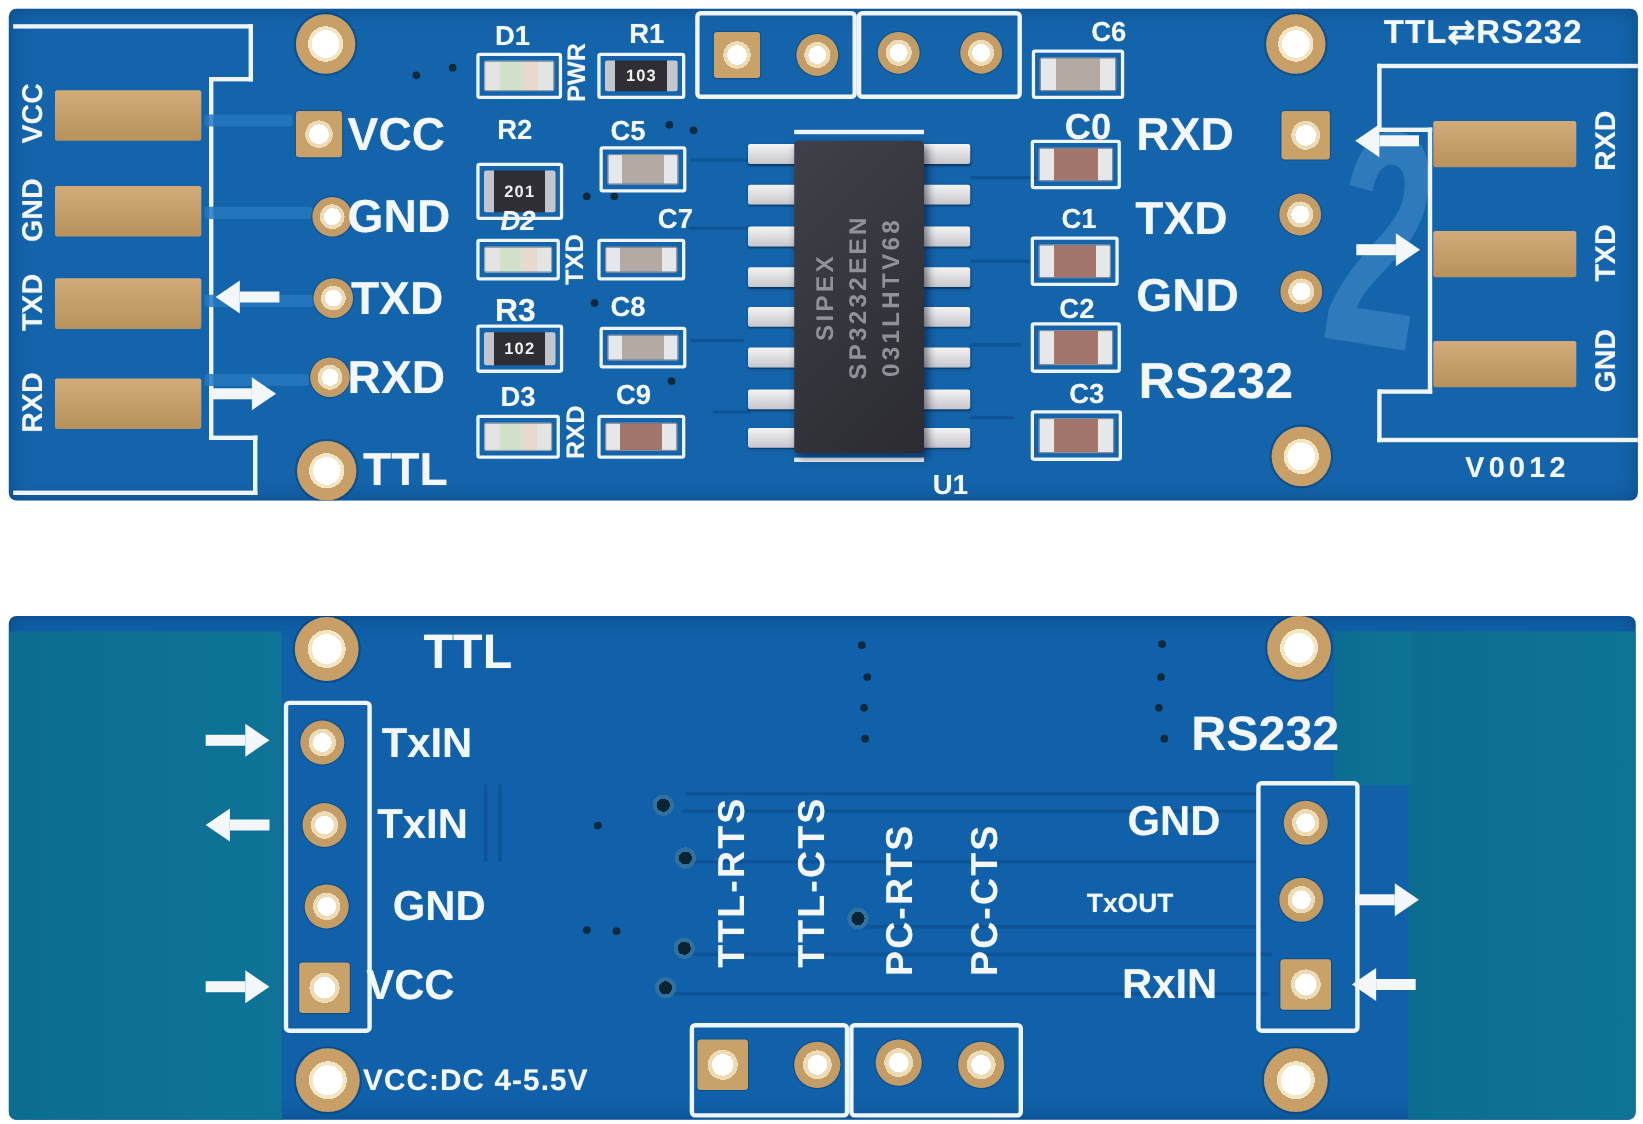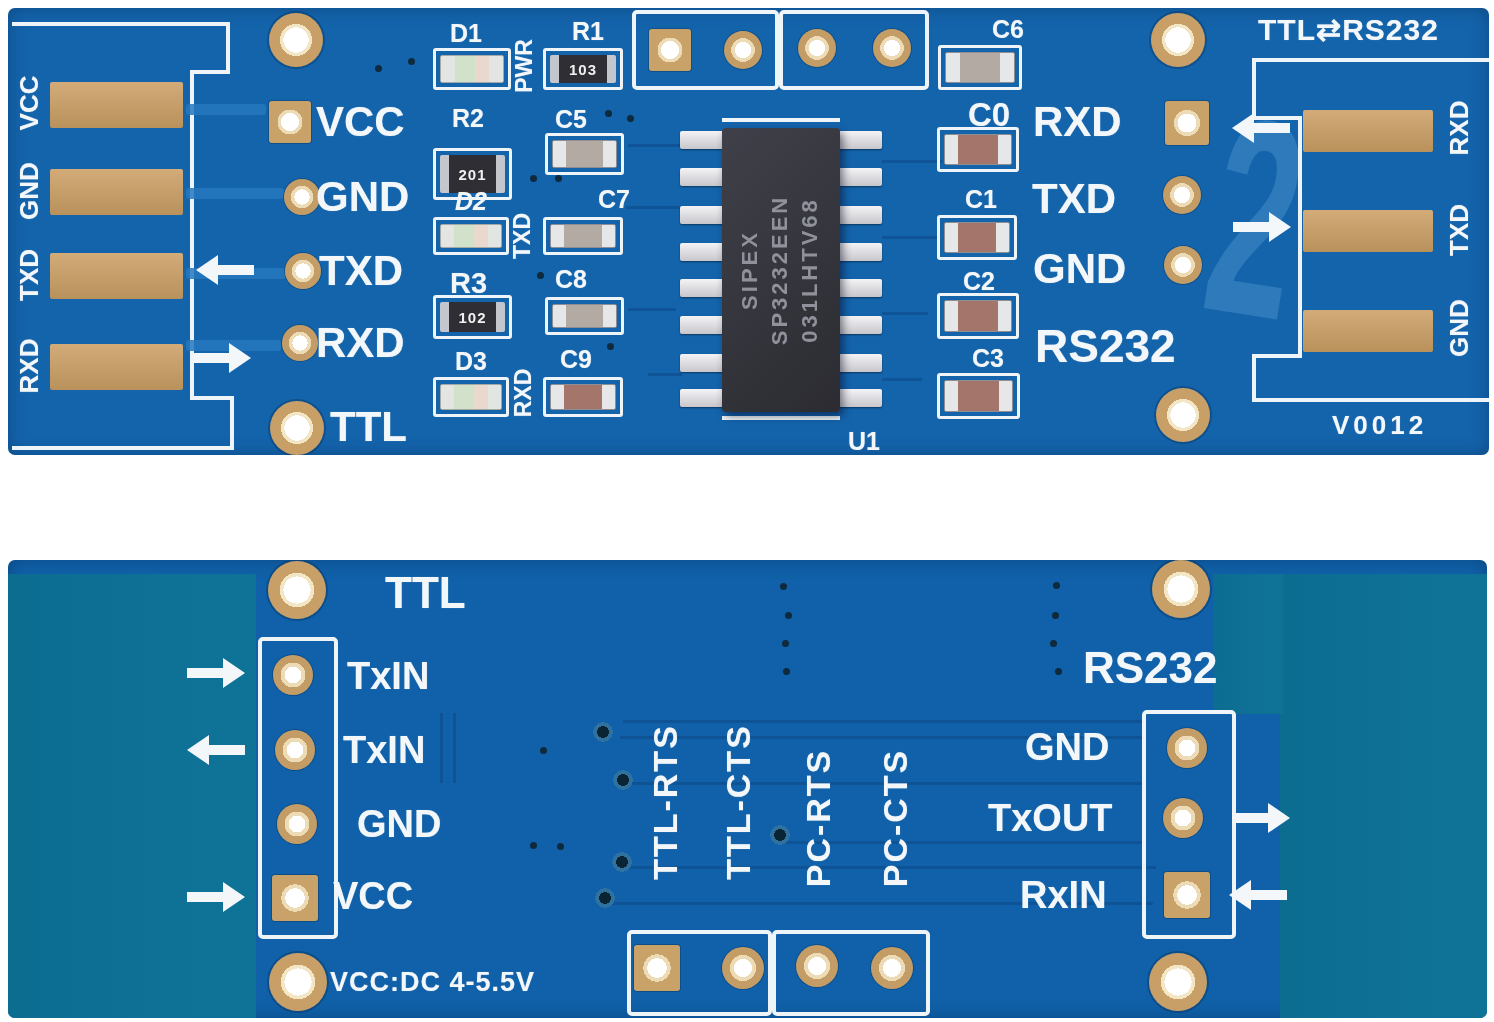--- a/index.html
+++ b/index.html
@@ -357,21 +357,21 @@
     <div class="pad-r" style="left:863px; top:387px; width:42px; height:42px;"></div>
 
     <div class="silk" style="left:322px; top:408px; font-size:27px; letter-spacing:1px;">VCC:DC 4-5.5V</div>
 
     <div class="box-outline" style="left:1134px; top:150px; width:94px; height:229px;"></div>
     <div class="pad-r" style="left:1159px; top:168px; width:40px; height:40px;"></div>
     <div class="pad-r" style="left:1155px; top:238px; width:40px; height:40px;"></div>
     <div class="pad-sq" style="left:1156px; top:312px; width:46px; height:46px;"></div>
 
     <div class="silk" style="left:1017px; top:168px; font-size:38px;">GND</div>
-    <div class="silk" style="left:980px;  top:239px; font-size:38px;">TxOUT</div>
+    <div class="silk" style="left:980px;  top:249px; font-size:24px;">TxOUT</div>
     <div class="silk" style="left:1012px; top:316px; font-size:38px;">RxIN</div>
 
     <div class="arr right" style="left:1224px; top:243px;">
         <div class="shaft"></div>
         <div class="head"></div>
       </div>
     <div class="arr left" style="left:1221px; top:320px;">
         <div class="shaft"></div>
         <div class="head"></div>
       </div>

